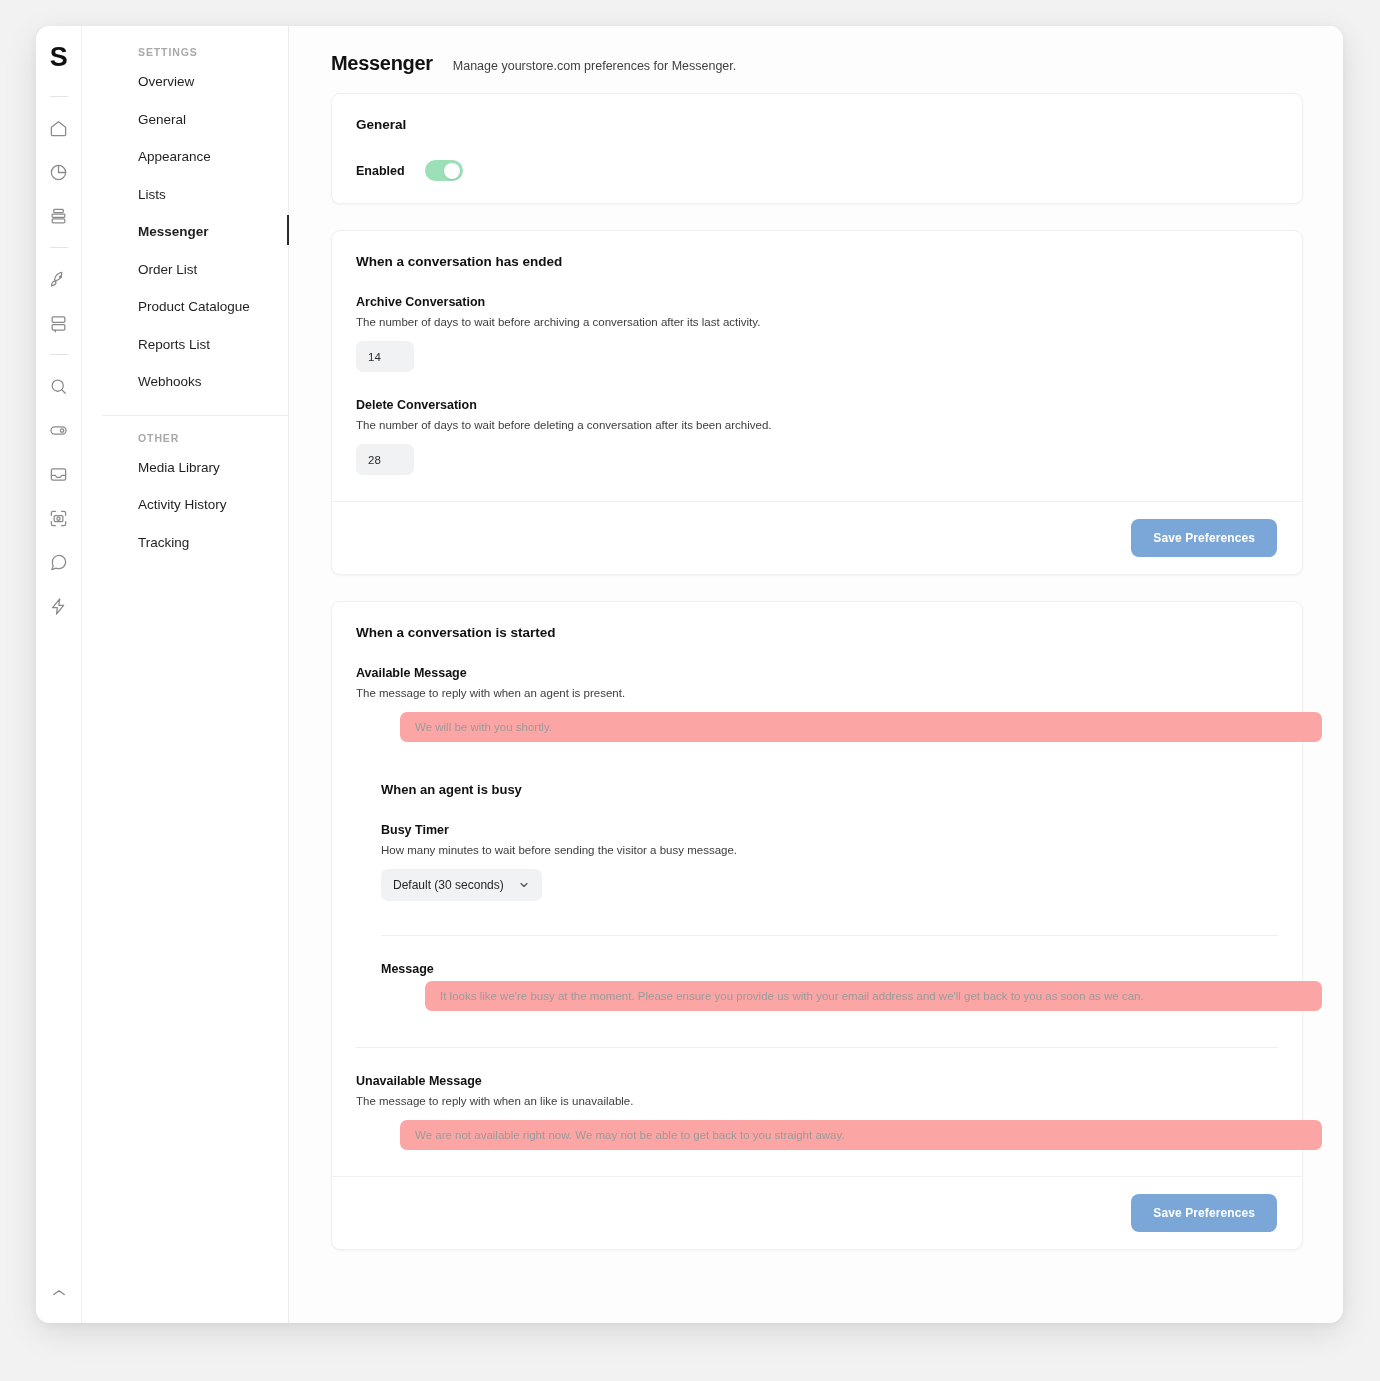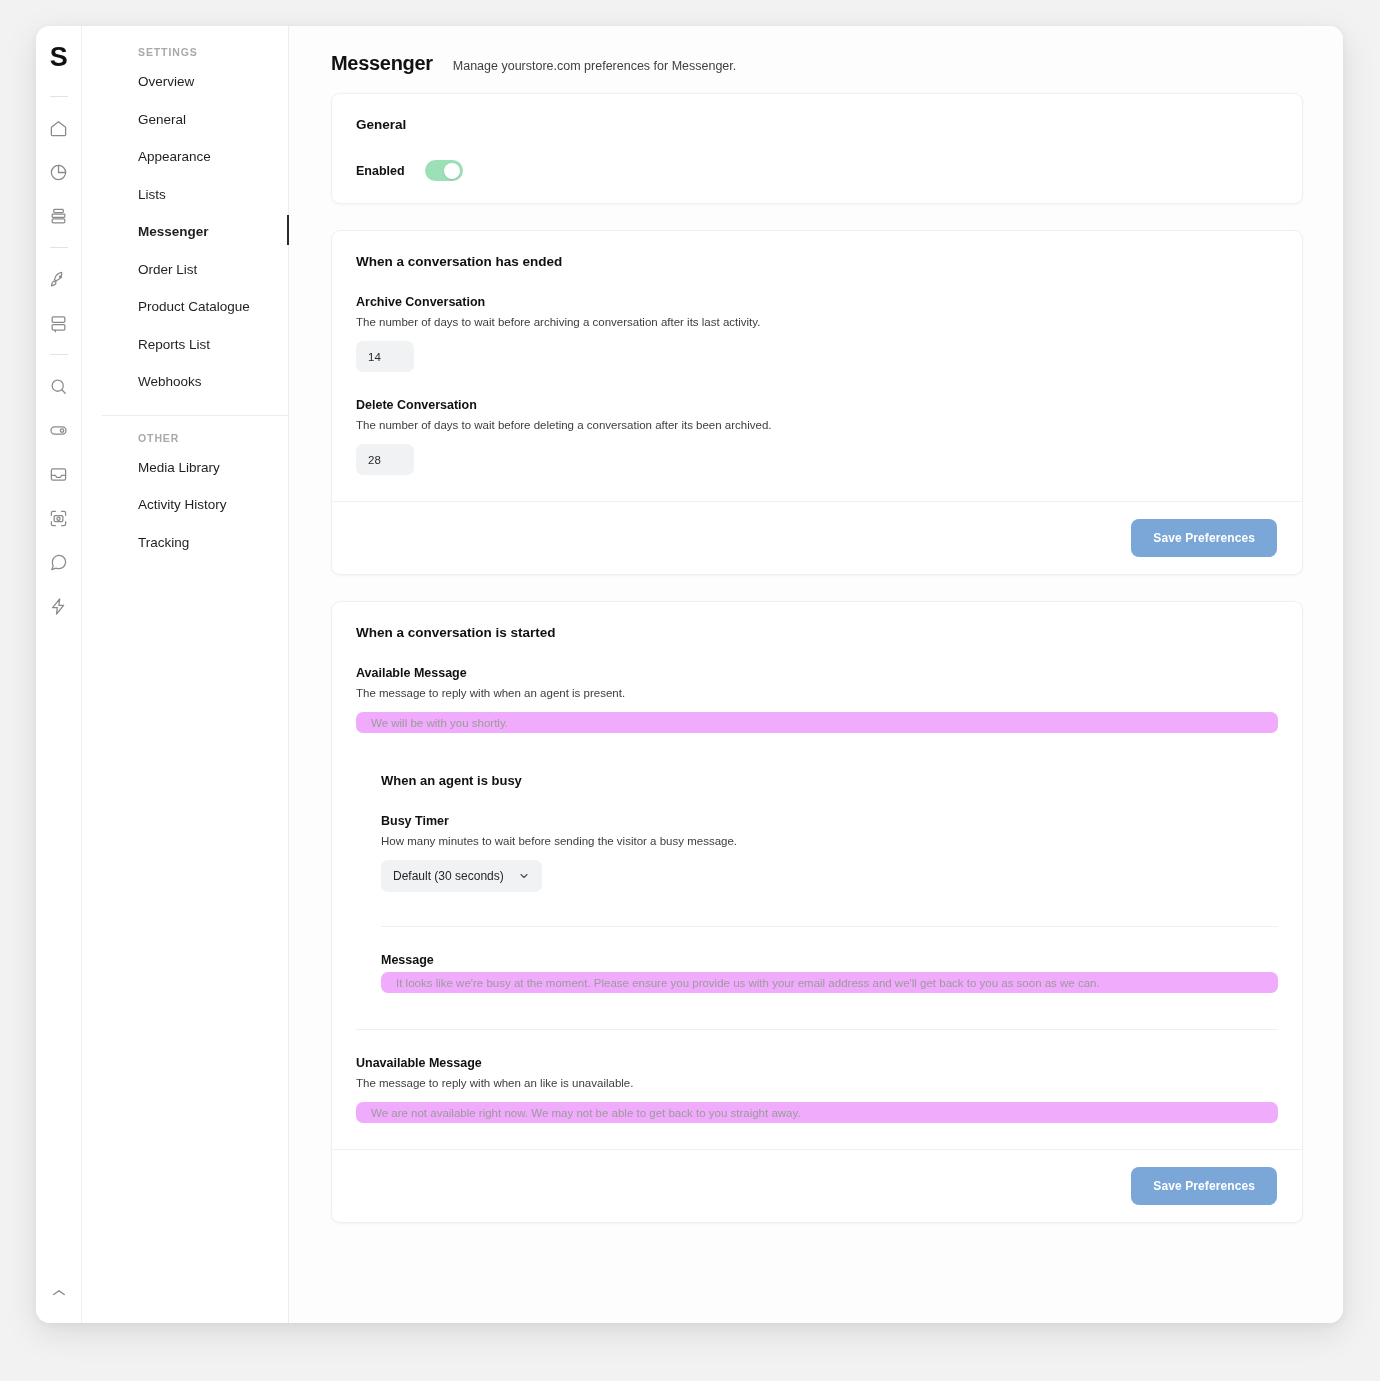--- a/index.html
+++ b/index.html
@@ -186,29 +186,30 @@
     border: none;
     border-radius: 7px;
     font-size: 11.5px;
     color: #2b2b2b;
     padding: 0 12px;
     font-family: "Liberation Sans", sans-serif;
     outline: none;
   }
   .input-wide {
     width: 100%;
-    height: 21px;
-    background: #f0abfc;
+    height: 30px;
+    background: #fca5a5;
     border: none;
     border-radius: 7px;
     font-size: 11.5px;
     color: #3a3a3a;
     padding: 0 15px;
     font-family: "Liberation Sans", sans-serif;
     outline: none;
+    margin-left: 44px;
   }
   .input-wide::placeholder { color: #9b9b9b; }
   .input-sm::placeholder { color: #9b9b9b; }
 
   
   .toggle-row {
     display: flex;
     align-items: center;
     gap: 20px;
     margin-top: 28px;

